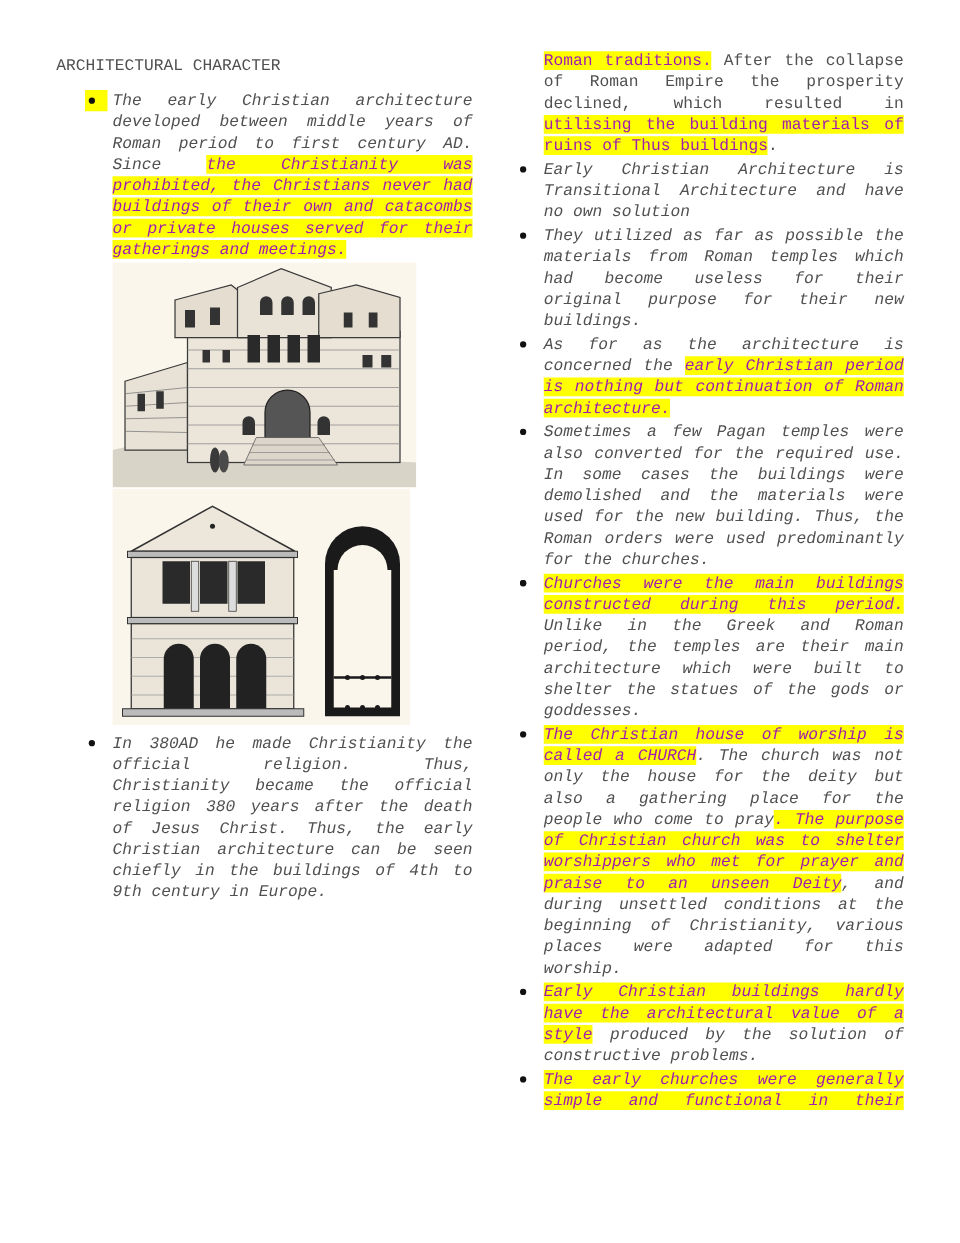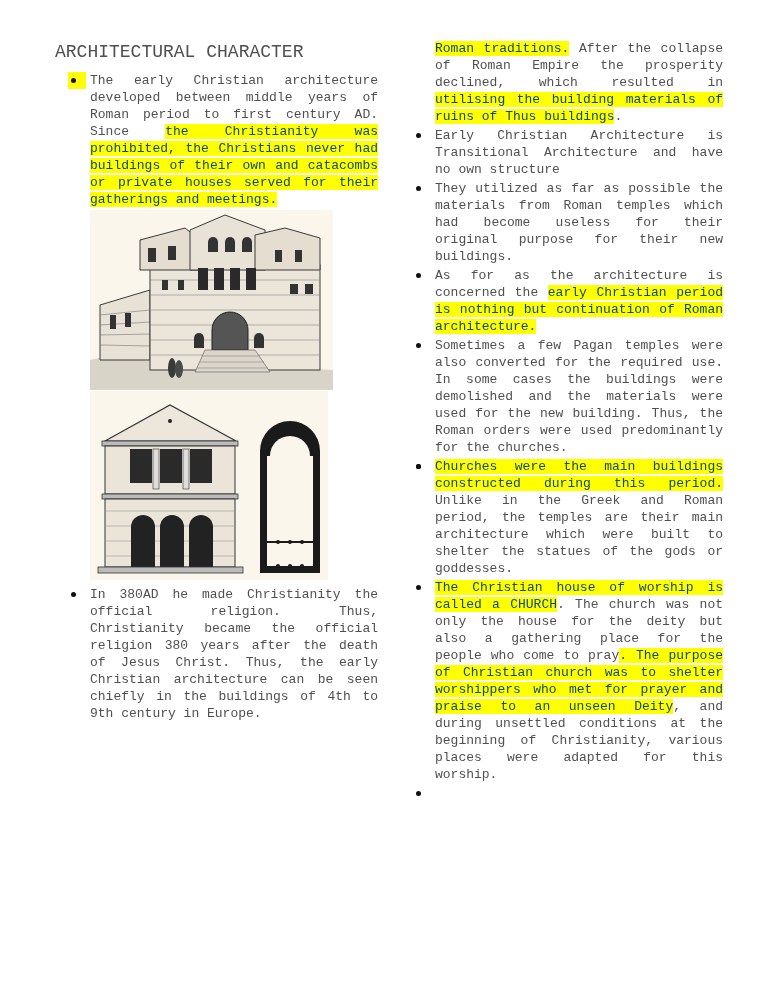--- a/index.html
+++ b/index.html
@@ -2,48 +2,49 @@
 <html><head>
 <meta charset="utf-8">
 <style>
   html, body { margin: 0; padding: 0; background: #ffffff; }
   body {
     width: 768px; height: 994px; position: relative; overflow: hidden;
     font-family: "Liberation Mono", "DejaVu Sans Mono", monospace;
     color: #505050;
   }
   .page-heading {
-    position: absolute; left: 55px; top: 44px;
-    font-size: 18px; line-height: 17px; color: #505050;
+    position: absolute; left: 45px; top: 44px;
+    font-size: 13px; line-height: 17px; color: #505050;
     letter-spacing: 0;
   }
   .col {
     position: absolute; top: 0;
   }
   .col-left { left: 70px; width: 308px; top: 72px; }
   .col-right { left: 415px; width: 308px; top: 40px; }
   ul.bullets {
     list-style: none; margin: 0; padding: 0;
   }
   ul.bullets li {
     position: relative; padding-left: 20px;
     font-size: 13px; line-height: 17px;
     text-align: justify; text-align-last: left;
     margin-bottom: 2px;
+    font-style: italic;
   }
   .bullet-dot {
     position: absolute; left: 0; top: 0; width: 20px; height: 17px;
   }
   .bullet-dot::before {
     content: ""; position: absolute; left: 1px; top: 6px;
     width: 5px; height: 5px; border-radius: 50%; background: #111;
   }
   .bullet-dot.hl { width: 18px; left: -2px; background: #ffff00; }
   .bullet-dot.hl::before { left: 3px; }
-  .hl-text { background: #ffff00; color: #0c4a6e; }
+  .hl-text { background: #ffff00; color: #a21caf; }
   .continuation { padding-left: 20px; font-size: 13px; line-height: 17px;
     text-align: justify; text-align-last: left; margin-bottom: 2px; }
   .figure-block { margin: 2px 0 4px 0; }
   .figure { display: block; background: #fdf8ee; position: relative; overflow: hidden; }
   .figure svg { display: block; }
 </style>
 </head>
 <body>
 
 <div class="page-heading">ARCHITECTURAL CHARACTER</div>
@@ -168,21 +169,21 @@
   </ul>
 </div>
 
 <div class="col col-right">
   <div class="continuation">
     <span class="hl-text">Roman traditions.</span><span> After the collapse of Roman Empire the prosperity declined, which resulted in </span><span class="hl-text">utilising the building materials of ruins of Thus buildings</span><span>.</span>
   </div>
   <ul class="bullets">
     <li>
       <span class="bullet-dot"></span>
-      <span>Early Christian Architecture is Transitional Architecture and have no own structure</span>
+      <span>Early Christian Architecture is Transitional Architecture and have no own solution</span>
     </li>
     <li>
       <span class="bullet-dot"></span>
       <span>They utilized as far as possible the materials from Roman temples which had become useless for their original purpose for their new buildings.</span>
     </li>
     <li>
       <span class="bullet-dot"></span>
       <span>As for as the architecture is concerned the </span><span class="hl-text">early Christian period is nothing but continuation of Roman architecture.</span>
     </li>
     <li>
@@ -193,17 +194,22 @@
       <span class="bullet-dot"></span>
     </li>
     <li>
       <span class="bullet-dot"></span>
       <span class="hl-text">Churches were the main buildings constructed during this period.</span><span> Unlike in the Greek and Roman period, the temples are their main architecture which were built to shelter the statues of the gods or goddesses.</span>
     </li>
     <li>
       <span class="bullet-dot"></span>
       <span class="hl-text">The Christian house of worship is called a CHURCH</span><span>. The church was not only the house for the deity but also a gathering place for the people who come to pray</span><span class="hl-text">. The purpose of Christian church was to shelter worshippers who met for prayer and praise to an unseen Deity</span><span>, and during unsettled conditions at the beginning of Christianity, various places were adapted for this worship.</span>
     </li>
+    <li>
+      <span class="bullet-dot"></span>
+      <span class="hl-text">Early Christian buildings hardly have the architectural value of a style</span><span> produced by the solution of constructive problems.</span>
+    </li>
     <li style="text-align-last: justify;">
       <span class="bullet-dot"></span>
+      <span class="hl-text">The early churches were generally simple and functional in their</span>
     </li>
   </ul>
 </div>
 
 </body></html>

